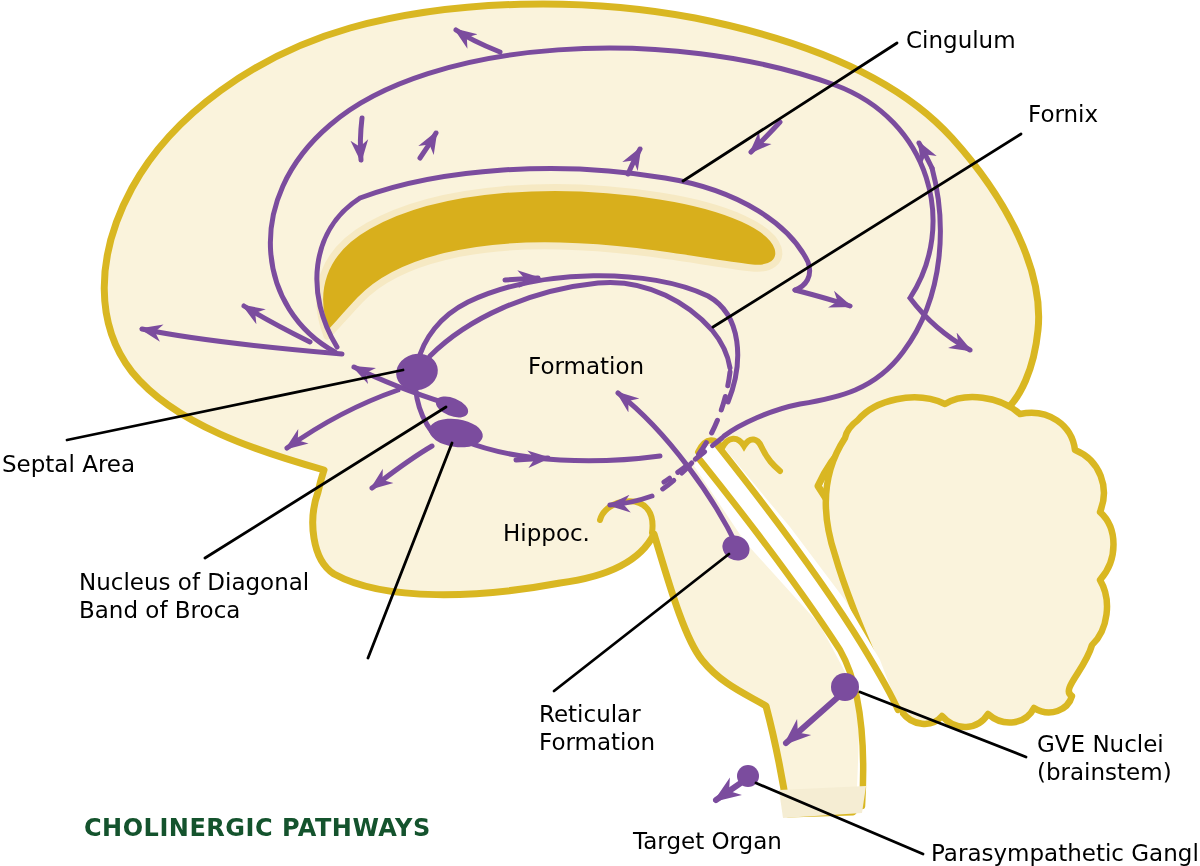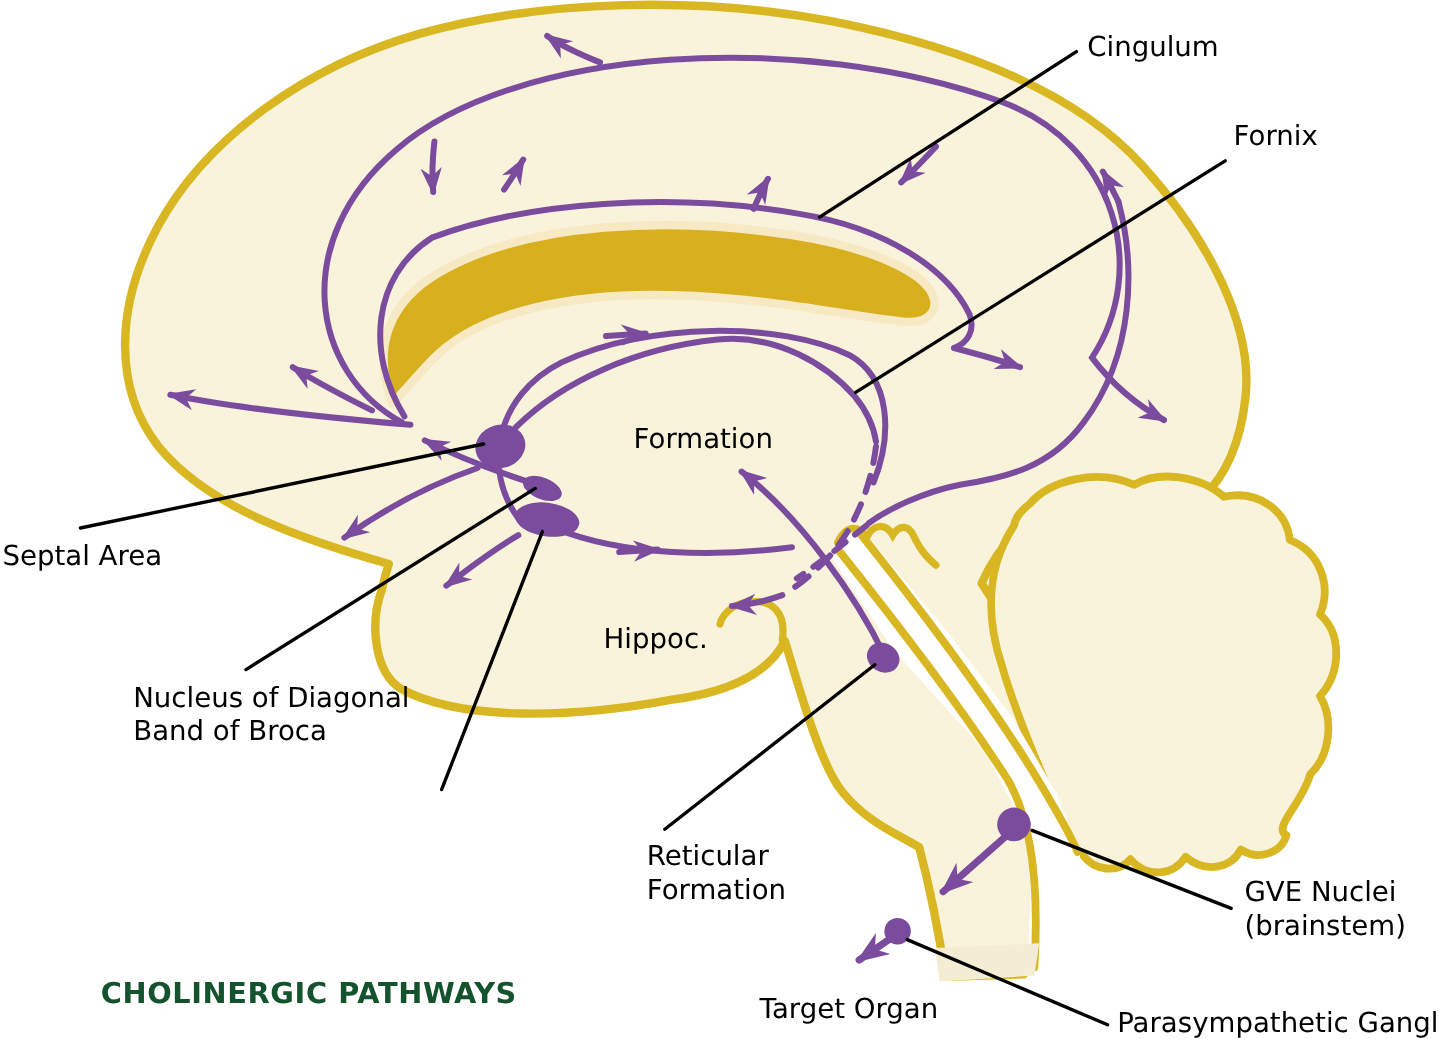--- a/index.html
+++ b/index.html
@@ -156,21 +156,21 @@
       <line x1="756" y1="783" x2="923" y2="854"></line>
     </g>
   </svg>
 
   <div class="label" style="left:906px; top:26px;">Cingulum</div>
 
   <div class="label" style="left:1028px; top:100px;">Fornix</div>
 
   <div class="label" style="left:2px; top:450px;text-align:right;">Septal Area</div>
 
-  <div class="label" style="left:79px; top:568px;margin-left:32px;">
+  <div class="label" style="left:79px; top:568px;">
     <span class="ln">Nucleus of Diagonal</span>
     <span class="ln">Band of Broca</span>
   </div>
 
 
   <div class="label" style="left:528px; top:352px;">Formation</div>
 
   <div class="label" style="left:503px; top:488px;margin-top:31px;">Hippoc.</div>
 
   <div class="label" style="left:539px; top:700px;">

